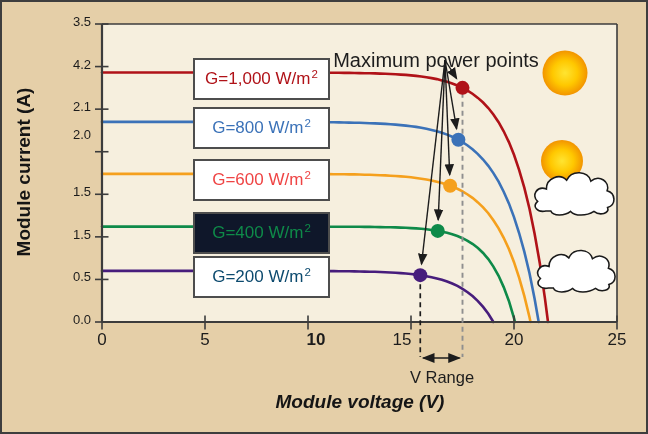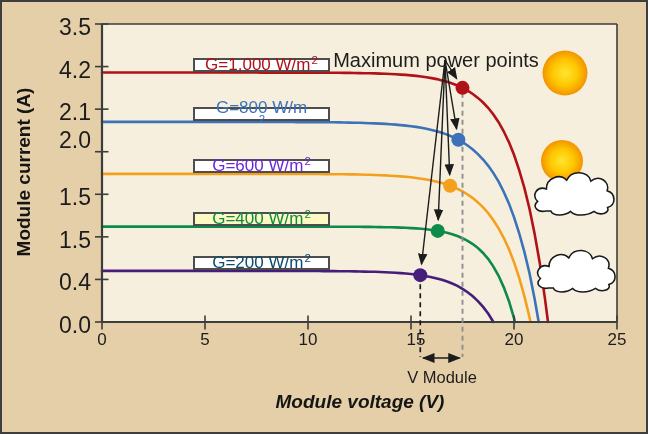--- a/index.html
+++ b/index.html
@@ -6,34 +6,34 @@
   #canvas{
     position:relative;width:648px;height:434px;
     background:#e5cfa8;
     box-shadow:inset 0 0 0 2px #3e3e3e;
     font-family:"Liberation Sans",sans-serif;
     overflow:hidden;
   }
   #chart-svg{position:absolute;left:0;top:0;z-index:1;}
   #overlay{position:absolute;left:0;top:0;width:648px;height:434px;z-index:2;}
   .xtick{position:absolute;width:44px;text-align:center;font-size:17px;color:#1c1c1c;}
-  .ytick{position:absolute;width:52px;text-align:right;font-size:23px;color:#1c1c1c;}
+  .ytick{position:absolute;width:52px;text-align:right;font-size:13px;color:#1c1c1c;}
   .axis-title{position:absolute;font-size:19px;font-weight:bold;color:#151515;white-space:nowrap;}
   #xlabel{left:360px;top:391px;transform:translateX(-50%);font-style:italic;}
   #ylabel{left:24px;top:172px;transform:translate(-50%,-50%) rotate(-90deg);}
   #mpp-annotation{
     position:absolute;left:436px;top:49px;transform:translateX(-50%);
     font-size:20px;color:#1d1d1d;white-space:nowrap;
   }
   #v-range-label{
     position:absolute;left:442px;top:368px;transform:translateX(-50%);
     font-size:16.5px;color:#1d1d1d;white-space:nowrap;
   }
   .label-box{
-    position:absolute;left:193px;width:137px;height:14px;
+    position:absolute;left:193px;width:137px;height:42px;
     background:#ffffff;border:2px solid #4d4d4d;
     display:flex;align-items:center;justify-content:center;
     font-size:17px;white-space:nowrap;box-sizing:border-box;
   }
   .label-box .sup{font-size:11.5px;position:relative;top:-5px;margin-left:1px;}
 </style>
 </head>
 <body>
 
 <div id="canvas">
@@ -108,52 +108,52 @@
     </g>
   </svg>
 
   <div id="overlay">
     <div id="mpp-annotation">Maximum power points</div>
 
     <div class="label-box" style="top: 58.0314px; color: rgb(176, 18, 24); background: rgb(255, 255, 255); border-color: rgb(77, 77, 77);">
       <span>G=1,000 W/m</span>
         <span class="sup">2</span>
     </div>
-    <div class="label-box" style="top: 107.414px; color: rgb(59, 114, 184); background: rgb(255, 255, 255); border-color: rgb(77, 77, 77); flex-direction: column;">
+    <div class="label-box" style="top: 107.414px; color: rgb(59, 114, 184); background: rgb(255, 255, 255); border-color: rgb(77, 77, 77);">
       <span>G=800 W/m</span>
         <span class="sup">2</span>
     </div>
-    <div class="label-box" style="top: 159.351px; color: #6d28d9; background: rgb(255, 255, 255); border-color: rgb(77, 77, 77);">
+    <div class="label-box" style="top: 159.351px; color: #ef4444; background: rgb(255, 255, 255); border-color: rgb(77, 77, 77);">
       <span>G=600 W/m</span>
         <span class="sup">2</span>
     </div>
-    <div class="label-box" style="top: 212.14px; color: rgb(14, 138, 73); background: #fef9c3; border-color: rgb(77, 77, 77);">
+    <div class="label-box" style="top: 212.14px; color: rgb(14, 138, 73); background: #0f172a; border-color: rgb(77, 77, 77);">
       <span>G=400 W/m</span>
         <span class="sup">2</span>
     </div>
     <div class="label-box" style="top: 256.414px; color: #0c4a6e; background: rgb(255, 255, 255); border-color: rgb(77, 77, 77);">
       <span>G=200 W/m</span>
         <span class="sup">2</span>
     </div>
 
     <div id="tick-labels">
         <span class="xtick" style="left: 80px; top: 330px;">0</span>
         <span class="xtick" style="left: 183px; top: 330px;">5</span>
-        <span class="xtick" style="left: 286px; top: 330px;">10</span>
-        <span class="xtick" style="left: 394px; top: 330px;">15</span>
+        <span class="xtick" style="left: 294px; top: 330px; font-weight: bold;">10</span>
+        <span class="xtick" style="left: 380px; top: 330px;">15</span>
         <span class="xtick" style="left: 492px; top: 330px;">20</span>
         <span class="xtick" style="left: 595px; top: 330px;">25</span>
         <span class="ytick" style="left: 39px; top: 312px;">0.0</span>
-        <span class="ytick" style="left: 39px; top: 269.429px;">0.4</span>
+        <span class="ytick" style="left: 39px; top: 269.429px;">0.5</span>
         <span class="ytick" style="left: 39px; top: 226.857px;">1.5</span>
         <span class="ytick" style="left: 39px; top: 184.286px;">1.5</span>
         <span class="ytick" style="left: 39px; top: 127px;">2.0</span>
         <span class="ytick" style="left: 39px; top: 99.1429px;">2.1</span>
         <span class="ytick" style="left: 39px; top: 56.5714px;">4.2</span>
         <span class="ytick" style="left: 39px; top: 14px;">3.5</span>
       </div>
 
-    <div id="v-range-label">V Module</div>
+    <div id="v-range-label">V Range</div>
 
     <div id="xlabel" class="axis-title">Module voltage (V)</div>
     <div id="ylabel" class="axis-title">Module current (A)</div>
   </div>
 </div>
 
 </body></html>

